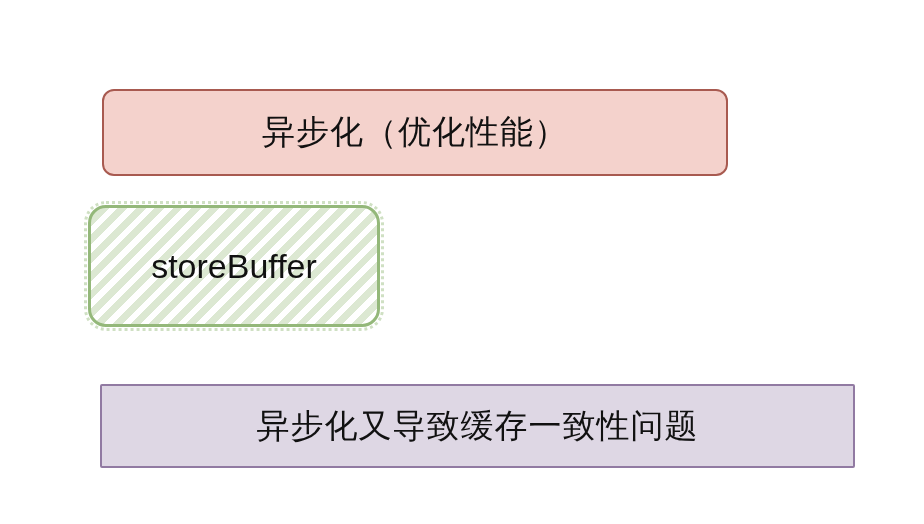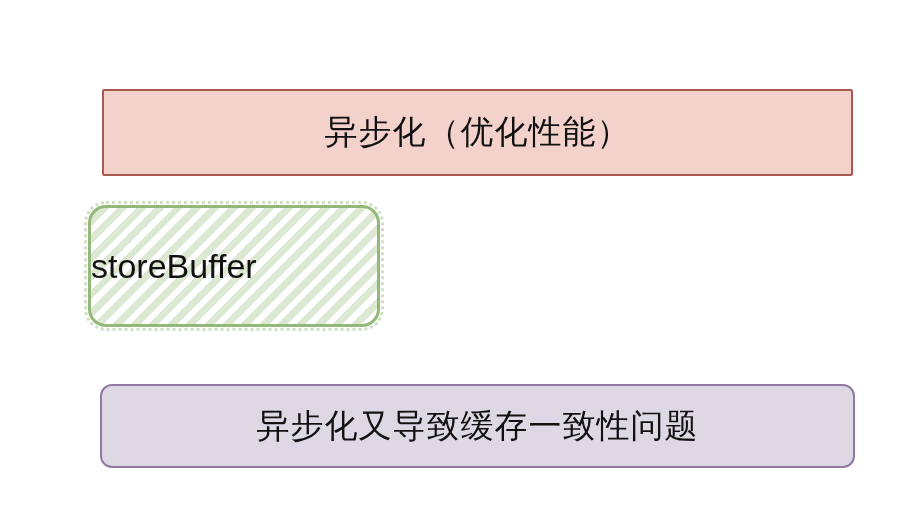--- a/index.html
+++ b/index.html
@@ -18,37 +18,37 @@
     position: absolute;
     display: flex;
     align-items: center;
     justify-content: center;
     color: #111111;
     font-size: 33px;
     letter-spacing: 1px;
   }
   .banner-top {
     left: 102px; top: 89px;
-    width: 751px; height: 87px;
+    width: 626px; height: 87px;
     background: #f4d2cc;
     border: 2px solid #a85a50;
-    border-radius: 2px;
+    border-radius: 12px;
   }
   .banner-bottom {
     left: 100px; top: 384px;
     width: 755px; height: 84px;
     background: #ded7e4;
     border: 2px solid #917aa2;
-    border-radius: 12px;
+    border-radius: 2px;
   }
   .node {
     position: absolute;
     display: flex;
     align-items: center;
-    justify-content: flex-start;
+    justify-content: center;
     color: #111111;
     font-size: 34px;
     border-radius: 18px;
   }
   .node-green {
     left: 88px; top: 205px;
     width: 292px; height: 122px;
     border: 3px solid #94b87a;
     background: repeating-linear-gradient(135deg,
       #ffffff 0px, #ffffff 6px,

